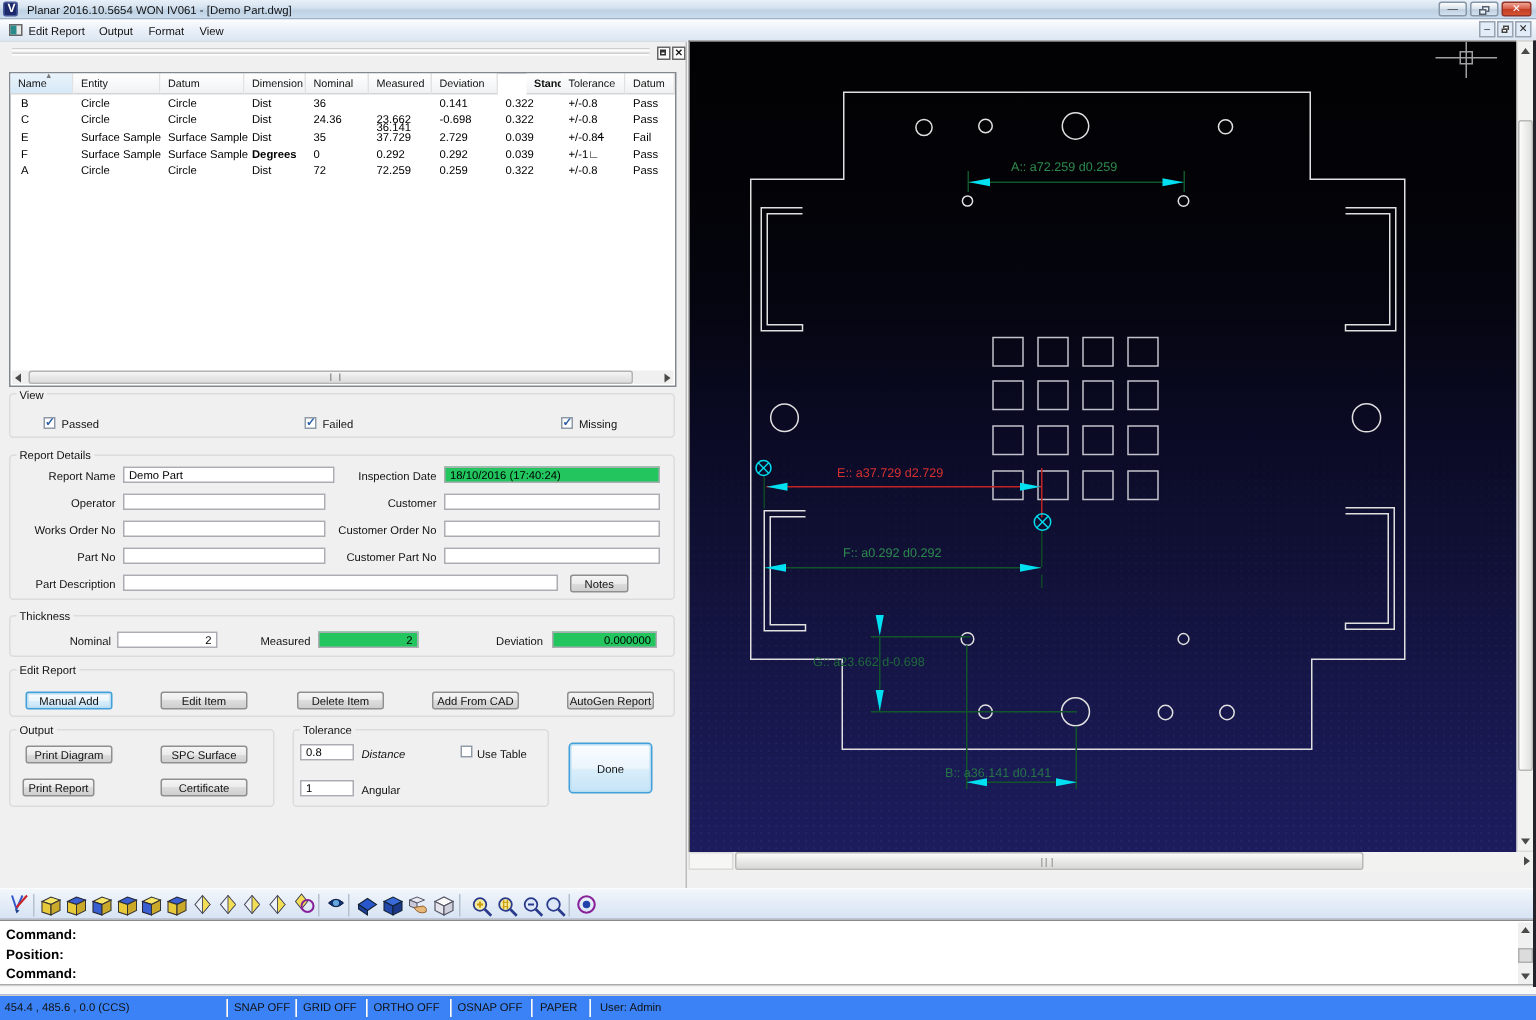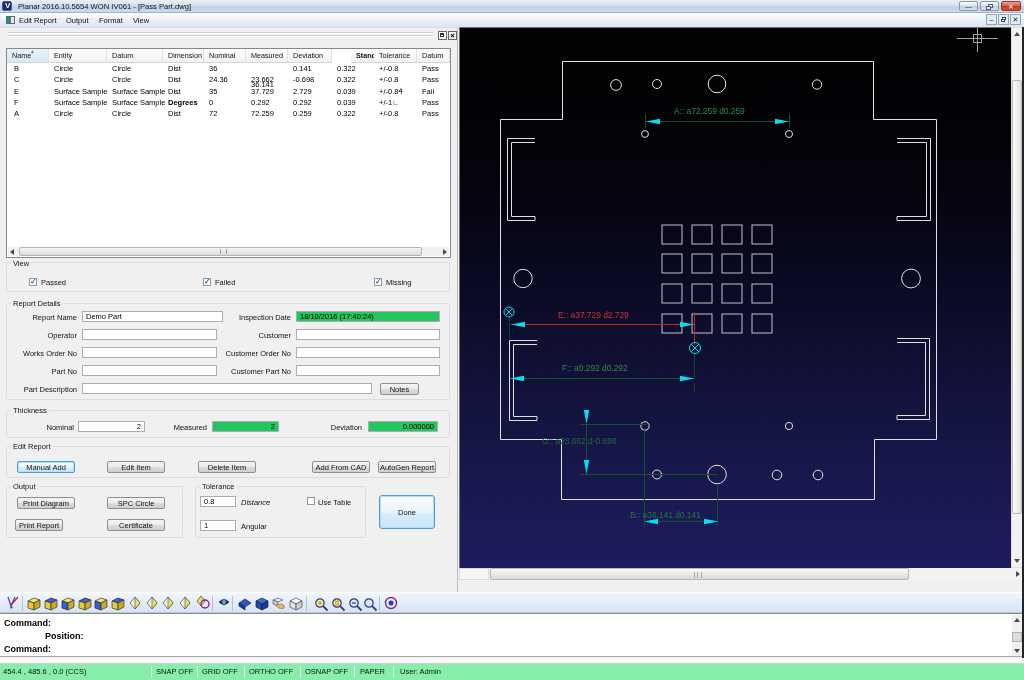--- a/index.html
+++ b/index.html
@@ -88,32 +88,32 @@
   background:linear-gradient(180deg,#f2f6fc 0%,#e2ebf7 55%,#d8e4f4 100%);
   border-top:1px solid #fbfcfe; border-bottom:1px solid #b9c6d8; }
 
 
 #cmd { position:absolute; left:0; top:613px; width:1024px; height:44px; background:#fff; border-top:1px solid #898989; border-bottom:1px solid #aaa; }
 #cmd .cline { position:absolute; left:4px; font-size:9px; font-weight:bold; color:#000; }
 #cmdsb { position:absolute; right:1px; top:1px; width:11px; height:41px; background:#f0f0f0; }
 #cmdsb .thumb { position:absolute; left:0; top:17px; width:10px; height:10px; background:#dcdcdc; border:1px solid #b0b0b0; }
 
 
-#statusbar { position:absolute; left:0; top:663px; width:1024px; height:17px; background:#86efac; border-top:1px solid #d0ccc8; }
+#statusbar { position:absolute; left:0; top:663px; width:1024px; height:17px; background:#3b82f6; border-top:1px solid #d0ccc8; }
 #statusbar .fld { position:absolute; top:3px; font-size:7.5px; color:#111; white-space:nowrap; }
 #statusbar .sep { position:absolute; top:2px; width:1px; height:12px; background:#c8c4c0; border-right:1px solid #fbfbfb; }
 </style>
 </head>
 <body>
 
 <div id="titlebar">
   <div id="title-ico">
       <span>V</span>
     </div>
-  <div id="title-text">Planar 2016.10.5654 WON IV061 - [Pass Part.dwg]</div>
+  <div id="title-text">Planar 2016.10.5654 WON IV061 - [Demo Part.dwg]</div>
   <div class="capbtn" style="left:959px; width:19px;">
       <div class="capglyph">—</div>
     </div>
   <div class="capbtn" style="left:980px; width:19px;">
       <div style="position:absolute;left:7px;top:2px;width:5px;height:4px;border:1px solid #55606e;background:#f4f8fc;"></div>
       <div style="position:absolute;left:5px;top:4px;width:5px;height:4px;border:1px solid #55606e;background:#e8f0f8;"></div>
     </div>
   <div class="capbtn close" style="left:1001px; width:20px;">
       <div class="capglyph">✕</div>
     </div>
@@ -278,27 +278,27 @@
     <div class="lblr" style="left:163px; top:395px; width:44px;">Measured</div>
     <div class="tb gray num" style="left:212px; top:393px; width:67px; height:11px;">2</div>
     <div class="lblr" style="left:318px; top:395px; width:44px;">Deviation</div>
     <div class="tb gray num" style="left:368px; top:393px; width:70px; height:11px;">0.000000</div>
 
     <div class="group" style="left:6px; top:418px; width:444px; height:32px;"></div>
     <div class="glabel" style="left:11px; top:414px;">Edit Report</div>
     <div class="btn focus" style="left:17px; top:433px; width:58px; height:12px; line-height:11px;">Manual Add</div>
     <div class="btn" style="left:107px; top:433px; width:58px; height:12px; line-height:11px;">Edit Item</div>
     <div class="btn" style="left:198px; top:433px; width:58px; height:12px; line-height:11px;">Delete Item</div>
-    <div class="btn" style="left:288px; top:433px; width:58px; height:12px; line-height:11px;margin-left:24px;">Add From CAD</div>
+    <div class="btn" style="left:288px; top:433px; width:58px; height:12px; line-height:11px;">Add From CAD</div>
     <div class="btn" style="left:378px; top:433px; width:58px; height:12px; line-height:11px;">AutoGen Report</div>
 
     <div class="group" style="left:6px; top:458px; width:177px; height:52px;"></div>
     <div class="glabel" style="left:11px; top:454px;">Output</div>
     <div class="btn" style="left:17px; top:469px; width:58px; height:12px; line-height:11px;">Print Diagram</div>
-    <div class="btn" style="left:107px; top:469px; width:58px; height:12px; line-height:11px;">SPC Circle</div>
+    <div class="btn" style="left:107px; top:469px; width:58px; height:12px; line-height:11px;">SPC Surface</div>
     <div class="btn" style="left:15px; top:491px; width:48px; height:12px; line-height:11px;">Print Report</div>
     <div class="btn" style="left:107px; top:491px; width:58px; height:12px; line-height:11px;">Certificate</div>
 
     <div class="group" style="left:195px; top:458px; width:171px; height:52px;"></div>
     <div class="glabel" style="left:200px; top:454px;">Tolerance</div>
     <div class="tb" style="left:200px; top:468px; width:36px; height:11px;">0.8</div>
     <div class="lbl" style="left:241px; top:470px;font-style:italic;">Distance</div>
     <div class="cb" style="left:307px; top:469px;"></div>
     <div class="lbl" style="left:318px; top:470px;">Use Table</div>
     <div class="tb" style="left:200px; top:492px; width:36px; height:11px;">1</div>
@@ -520,21 +520,21 @@
   <rect x="379" y="3" width="1" height="15" fill="#b5c0d0"></rect>
   <g transform="translate(384,3)">
     <circle cx="7" cy="7" r="5.5" fill="none" stroke="#882299" stroke-width="1.4"></circle>
     <circle cx="7" cy="7" r="2.5" fill="#2244aa"></circle>
   </g>
 </svg>
 </div>
 
 <div id="cmd">
   <div class="cline" style="top:4px;">Command:</div>
-  <div class="cline" style="top:17px;margin-left:41px;">Position:</div>
+  <div class="cline" style="top:17px;">Position:</div>
   <div class="cline" style="top:30px;">Command:</div>
   <div id="cmdsb">
       <div class="tri up" style="left:2px; top:3px;"></div>
       <div class="thumb"></div>
       <div class="tri down" style="left:2px; bottom:3px;"></div>
     </div>
 </div>
 
 <div style="position:absolute; left:0; top:658px; width:1024px; height:5px; background:#f9f9f9;"></div>
 <div id="rightedge" style="position:absolute; left:1022px; top:27px; width:2px; height:631px; background:#23232b;"></div>

